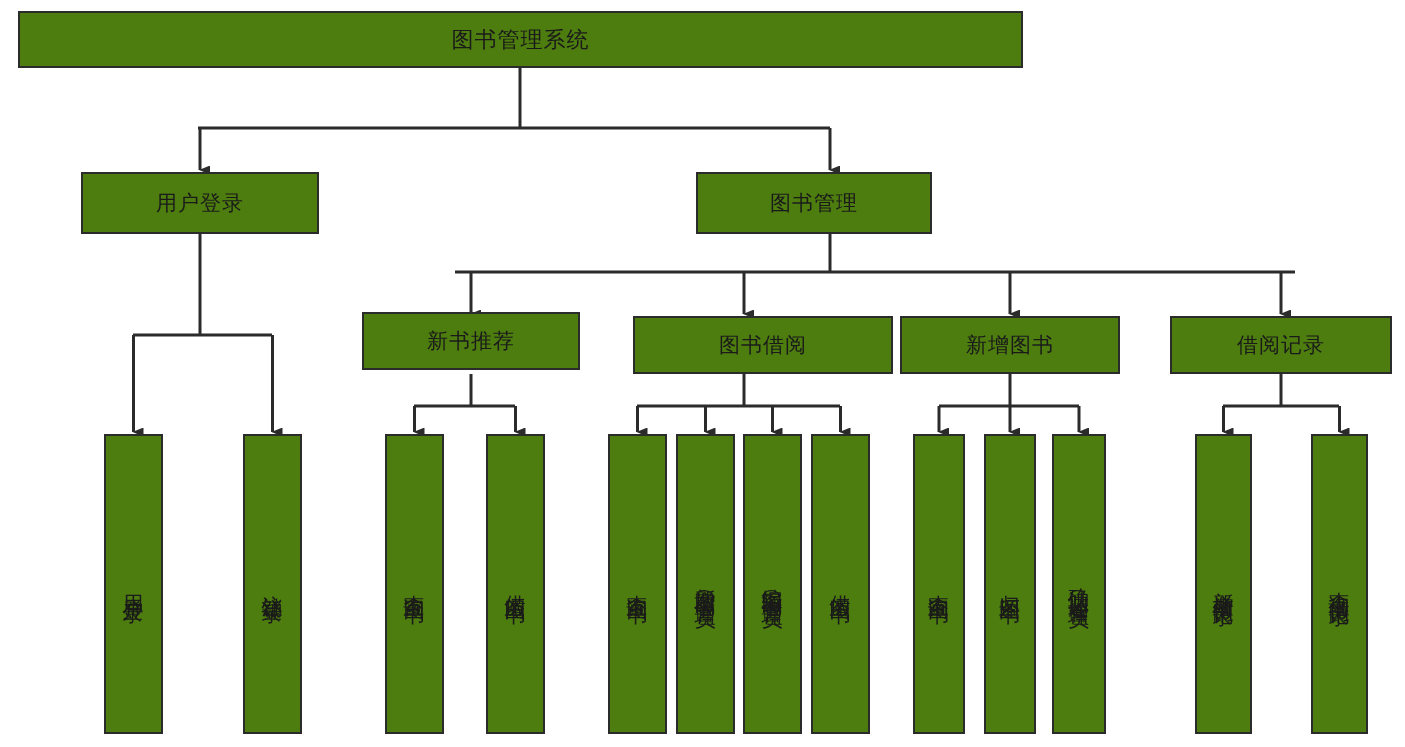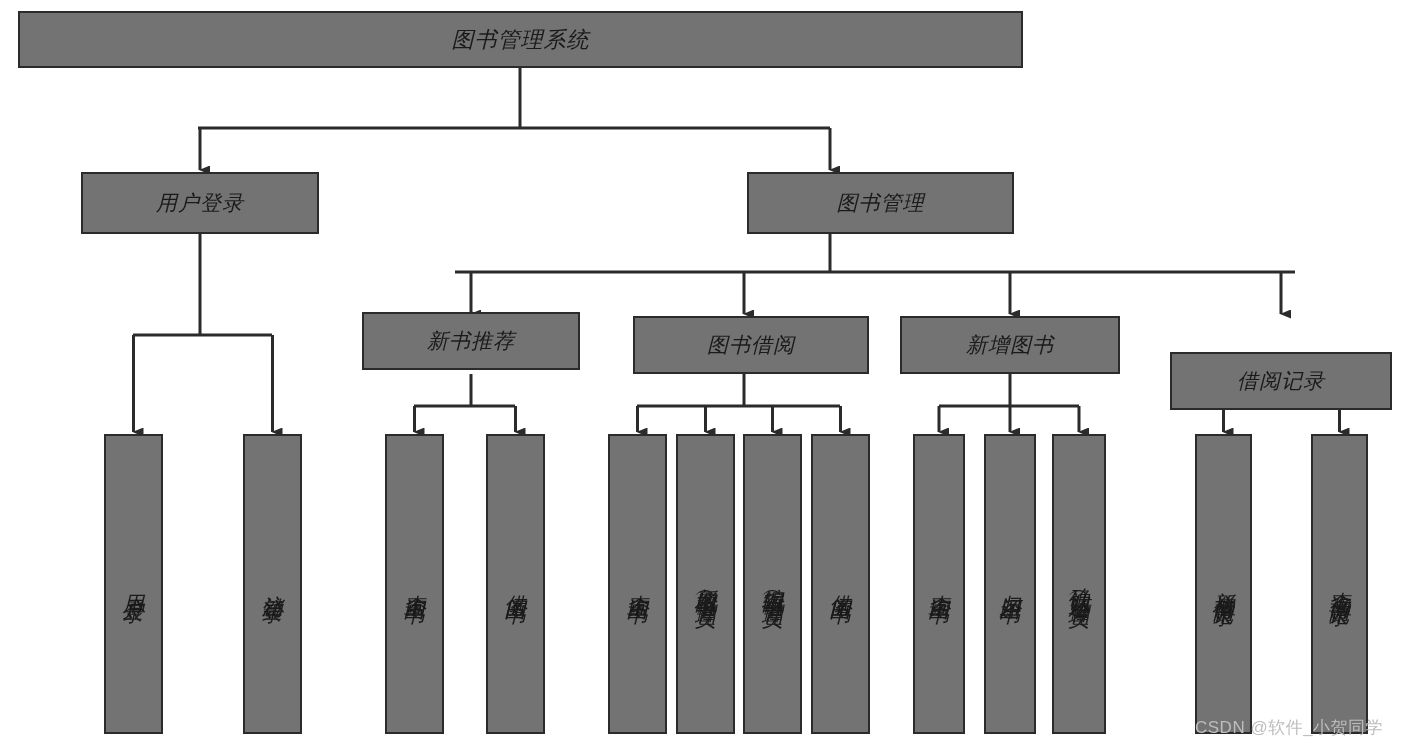--- a/index.html
+++ b/index.html
@@ -21,27 +21,26 @@
     position: absolute;
     left: 0;
     top: 0;
     width: 1405px;
     height: 747px;
     pointer-events: none;
   }
   .node-box {
     position: absolute;
     box-sizing: border-box;
-    background: #737373;
+    background: #4d7c0f;
     border: 2.5px solid #2b2b2b;
     display: flex;
     align-items: center;
     justify-content: center;
     color: #1a1a1a;
-    font-style: italic;
   }
   .node-box.horizontal {
     font-size: 21px;
     letter-spacing: 1px;
   }
   .node-box.vertical {
     font-size: 21px;
     align-items: center;
     justify-content: center;
     padding: 4px 0;
@@ -112,33 +111,33 @@
         <line x1="1339.5" y1="406" x2="1339.5" y2="432" stroke="#2b2b2b" stroke-width="3" marker-end="url(#arrowhead)"></line>
       </g>
   </svg>
   <div id="nodes-layer">
       <div class="node-box horizontal root" style="left: 18px; top: 11px; width: 1005px; height: 57px;">
         <span>图书管理系统</span>
       </div>
       <div class="node-box horizontal" style="left: 81px; top: 172px; width: 238px; height: 62px;">
         <span>用户登录</span>
       </div>
-      <div class="node-box horizontal" style="left: 747px; top: 172px; width: 267px; height: 62px;">
+      <div class="node-box horizontal" style="left: 696px; top: 172px; width: 236px; height: 62px;">
         <span>图书管理</span>
       </div>
       <div class="node-box horizontal" style="left: 362px; top: 312px; width: 218px; height: 58px;">
         <span>新书推荐</span>
       </div>
-      <div class="node-box horizontal" style="left: 633px; top: 316px; width: 236px; height: 58px;">
+      <div class="node-box horizontal" style="left: 633px; top: 316px; width: 260px; height: 58px;">
         <span>图书借阅</span>
       </div>
       <div class="node-box horizontal" style="left: 900px; top: 316px; width: 220px; height: 58px;">
         <span>新增图书</span>
       </div>
-      <div class="node-box horizontal" style="left: 1170px; top: 316px; width: 222px; height: 58px; margin-top: 36px;">
+      <div class="node-box horizontal" style="left: 1170px; top: 316px; width: 222px; height: 58px;">
         <span>借阅记录</span>
       </div>
       <div class="node-box vertical" style="left: 104px; top: 434px; width: 59px; height: 300px;">
         <span class="vtext">用户登录</span>
       </div>
       <div class="node-box vertical" style="left: 243px; top: 434px; width: 59px; height: 300px;">
         <span class="vtext">注销登录</span>
       </div>
       <div class="node-box vertical" style="left: 385px; top: 434px; width: 59px; height: 300px;">
         <span class="vtext">查询图书</span>
@@ -167,14 +166,13 @@
       <div class="node-box vertical" style="left: 1052px; top: 434px; width: 54px; height: 300px;">
         <span class="vtext">确认归还（管理员）</span>
       </div>
       <div class="node-box vertical" style="left: 1195px; top: 434px; width: 57px; height: 300px;">
         <span class="vtext">新增借阅记录</span>
       </div>
       <div class="node-box vertical" style="left: 1311px; top: 434px; width: 57px; height: 300px;">
         <span class="vtext">查询借阅记录</span>
       </div>
     </div>
-  <div class="watermark" style="left: 1195px; top: 716px;">CSDN @软件_小贺同学</div>
 </div>
 
 </body></html>

